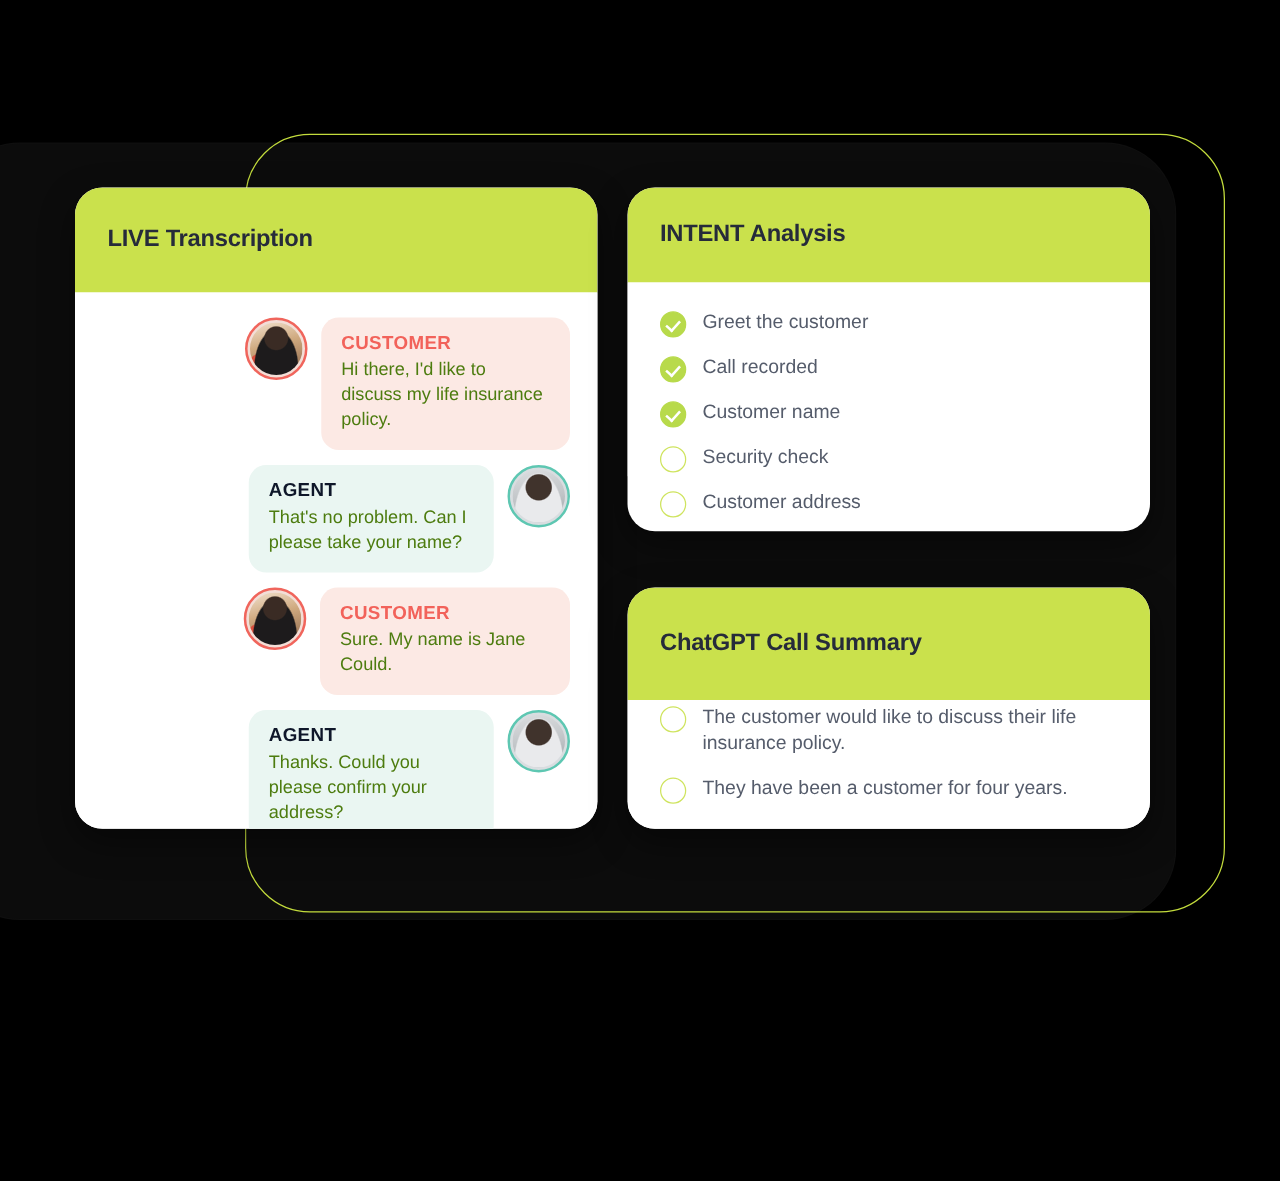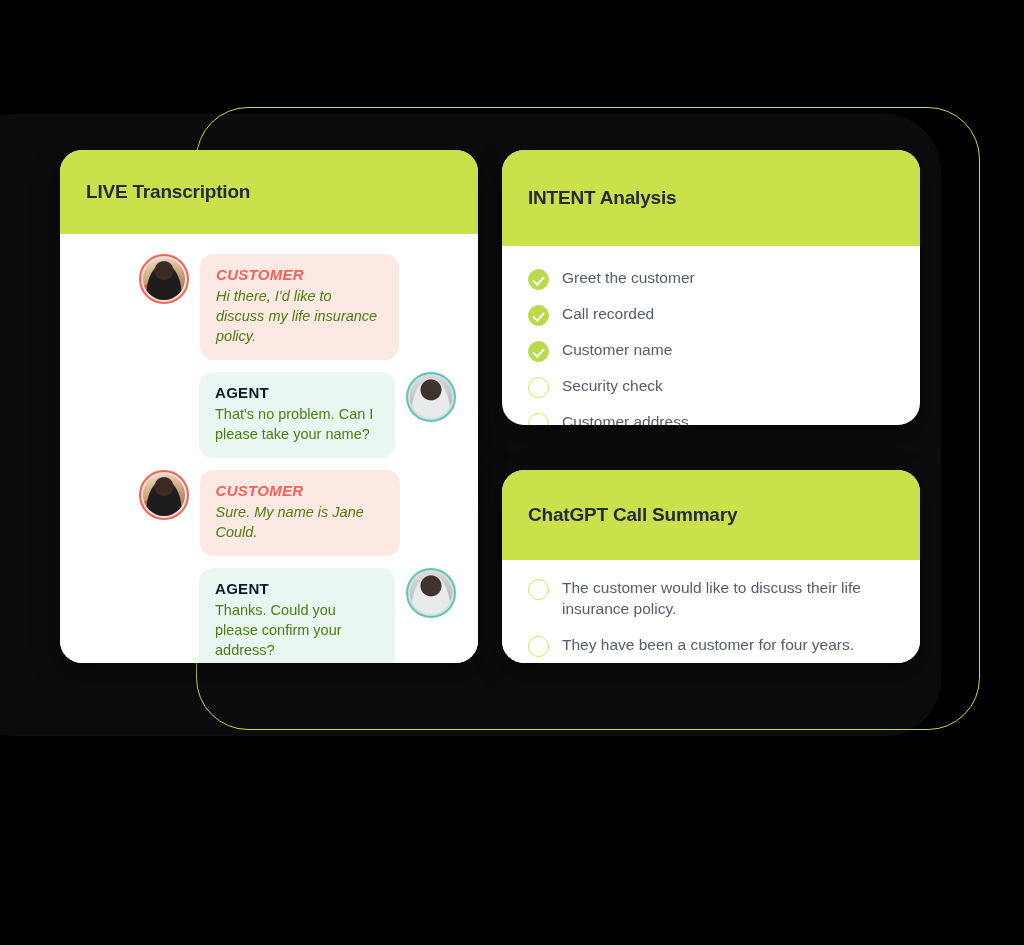--- a/index.html
+++ b/index.html
@@ -86,48 +86,48 @@
     box-sizing: border-box;
   }
 
   
   #card-intent {
     left: 502px;
     top: 150px;
     width: 418px;
     height: 275px;
   }
-  #card-intent .card-header { height: 96px; }
+  #card-intent .card-header { height: 76px; }
   #card-intent .card-body {
     height: 155px;
     padding: 22px 0 0 0;
     box-sizing: border-box;
   }
 
   
   #card-summary {
     left: 502px;
     top: 470px;
     width: 418px;
     height: 193px;
   }
   #card-summary .card-header { height: 90px; }
   #card-summary .card-body {
     height: 113px;
-    padding: 18px 0 0 0;
+    padding: 4px 0 0 0;
     box-sizing: border-box;
   }
 
   
   .chat-row {
     display: flex;
     align-items: flex-start;
     margin-bottom: 12px;
   }
-  .chat-row.customer { justify-content: center; font-style: italic; }
+  .chat-row.customer { justify-content: flex-end; }
   .chat-row.agent { justify-content: flex-end; }
 
   .avatar {
     width: 50px;
     height: 50px;
     border-radius: 50%;
     flex: 0 0 50px;
     position: relative;
     overflow: hidden;
     box-sizing: border-box;

